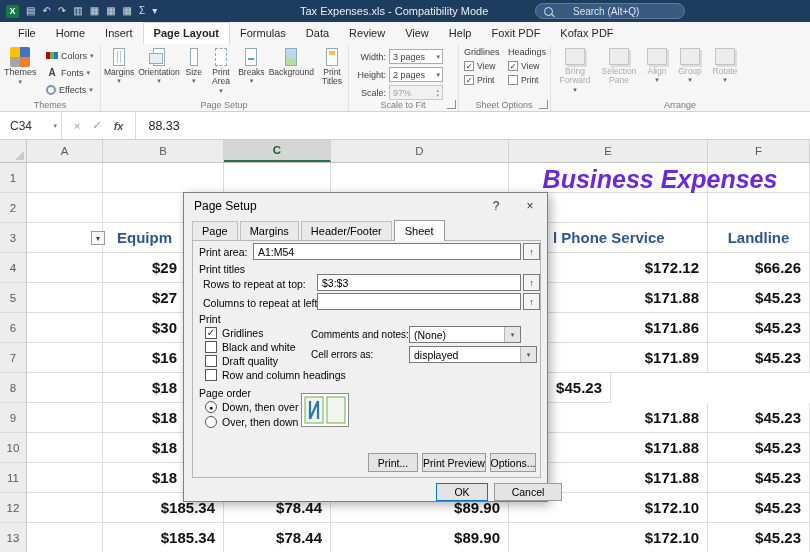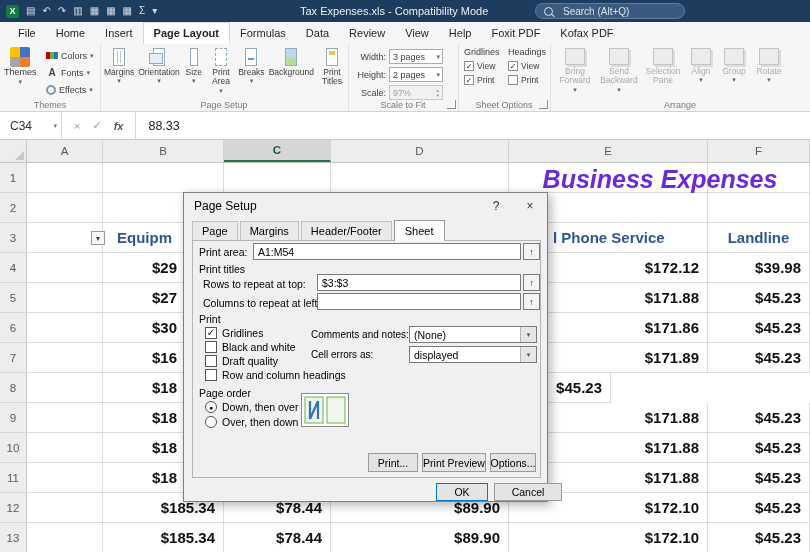--- a/index.html
+++ b/index.html
@@ -10,21 +10,21 @@
   .titlebar{position:absolute;left:0;top:0;width:810px;height:22px;background:#1e3c5e;
             display:flex;align-items:center;gap:7px;padding-left:6px;box-sizing:border-box;
             color:#dfe8f2;font-size:10px;}
   .xlogo{width:13px;height:13px;background:#107c41;border-radius:2px;color:#fff;font-weight:bold;
          font-size:9px;display:flex;align-items:center;justify-content:center;flex:0 0 auto;}
   .qi{opacity:.92;line-height:1;}
   .tb-title{position:absolute;left:300px;top:0;height:22px;line-height:22px;font-size:11px;
             color:#e9eff6;white-space:nowrap;}
   .search{position:absolute;left:535px;top:3px;width:150px;height:16px;border-radius:8px;
           background:#3a5a80;border:1px solid #5d7ba0;color:#dbe5f1;font-size:10px;
-          display:flex;align-items:center;gap:10px;padding-left:8px;box-sizing:border-box;}
+          display:flex;align-items:center;gap:20px;padding-left:8px;box-sizing:border-box;}
   .mag{width:7px;height:7px;border:1px solid #dbe5f1;border-radius:50%;position:relative;flex:0 0 auto;}
   .mag::after{content:"";position:absolute;width:4px;height:1px;background:#dbe5f1;
               transform:rotate(45deg);right:-3px;bottom:-1px;}
 
   
   .mtabs{position:absolute;top:22px;left:0;right:0;height:22px;background:#f6f6f6;display:flex;
          align-items:stretch;padding-left:8px;font-size:11px;color:#262626;box-sizing:border-box;}
   .mtab{padding:5px 10px 0;white-space:nowrap;}
   .mtab.active{background:#fff;border:1px solid #d9d9d9;border-bottom:none;font-weight:bold;padding-top:4px;}
 
@@ -323,25 +323,20 @@
 
     <div class="grp" style="left:550px;width:260px;">
       <div class="arr-row">
         <div class="bb3">
           <span class="gic"></span>
           <span>Bring Forward</span>
           <span class="da">▾</span>
         </div>
         <div class="bb3">
           <span class="gic"></span>
-          <span>Send Backward</span>
-          <span class="da">▾</span>
-        </div>
-        <div class="bb3">
-          <span class="gic"></span>
           <span>Selection Pane</span>
         </div>
         <div class="bb3" style="width:30px;">
           <span class="gic"></span>
           <span>Align</span>
           <span class="da">▾</span>
         </div>
         <div class="bb3" style="width:32px;">
           <span class="gic"></span>
           <span>Group</span>
@@ -408,21 +403,21 @@
       <div class="c wE hdr hdrE">l Phone Service</div>
       <div class="c wF hdr hdrF">Landline</div>
     </div>
     <div class="r">
       <div class="gut">4</div>
       <div class="c wA"></div>
       <div class="c wB pb">$29</div>
       <div class="c wC"></div>
       <div class="c wD"></div>
       <div class="c wE">$172.12</div>
-      <div class="c wF">$39.98</div>
+      <div class="c wF">$66.26</div>
     </div>
     <div class="r">
       <div class="gut">5</div>
       <div class="c wA"></div>
       <div class="c wB pb">$27</div>
       <div class="c wC"></div>
       <div class="c wD"></div>
       <div class="c wE">$171.88</div>
       <div class="c wF">$45.23</div>
     </div>
@@ -541,21 +536,21 @@
       <div class="ckrow" style="left:12px;top:114px;">
         <span class="ckb"></span>
         <span>Draft quality</span>
       </div>
       <div class="ckrow" style="left:12px;top:128px;">
         <span class="ckb"></span>
         <span>Row and column headings</span>
       </div>
 
       <div class="lbl sm" style="left:118px;top:88px;text-align:center;">Comments and notes:</div>
-      <div class="dd" style="left:216px;top:85px;width:128px;">
+      <div class="dd" style="left:216px;top:85px;width:112px;">
         <span>(None)</span>
         <span class="dda">▾</span>
       </div>
       <div class="lbl sm" style="left:118px;top:108px;">Cell errors as:</div>
       <div class="dd" style="left:216px;top:105px;width:128px;">
         <span>displayed</span>
         <span class="dda">▾</span>
       </div>
 
       <div class="lbl" style="left:6px;top:146px;">Page order</div>

